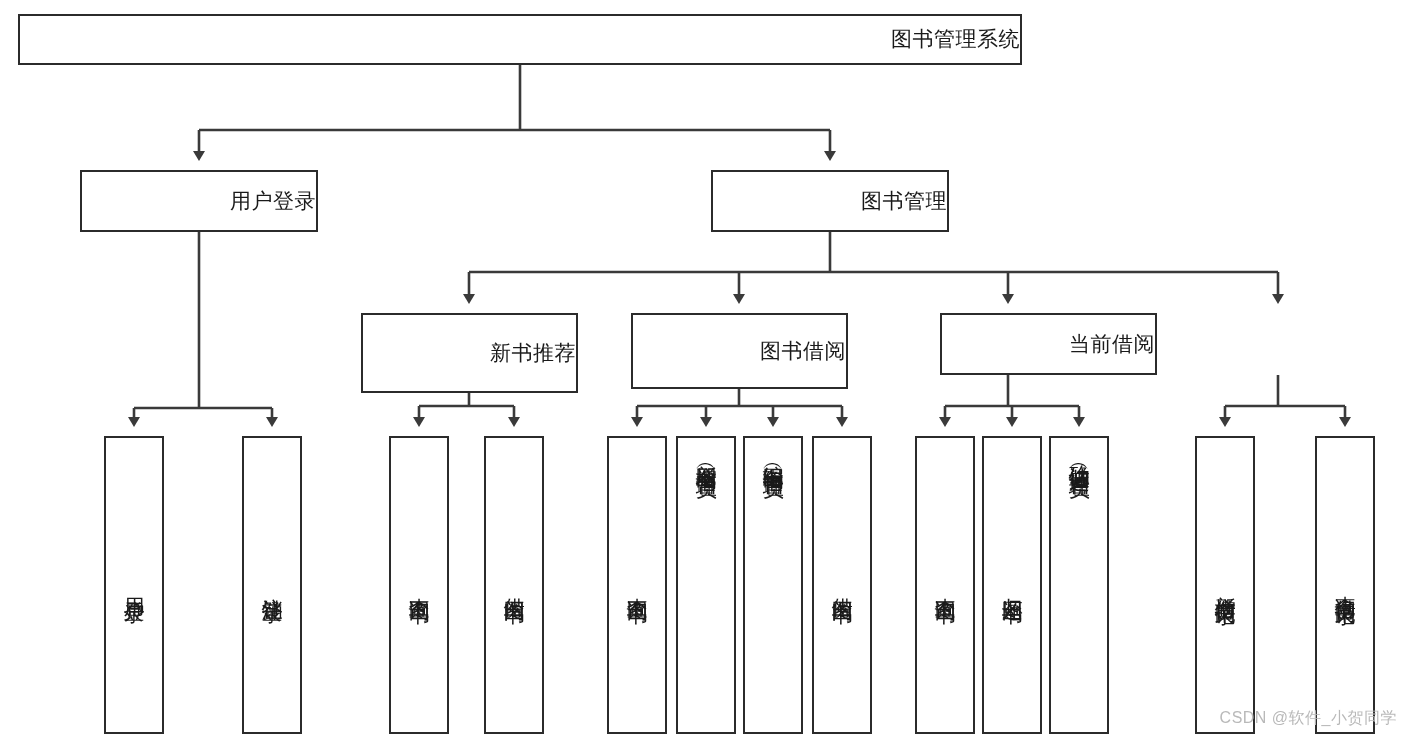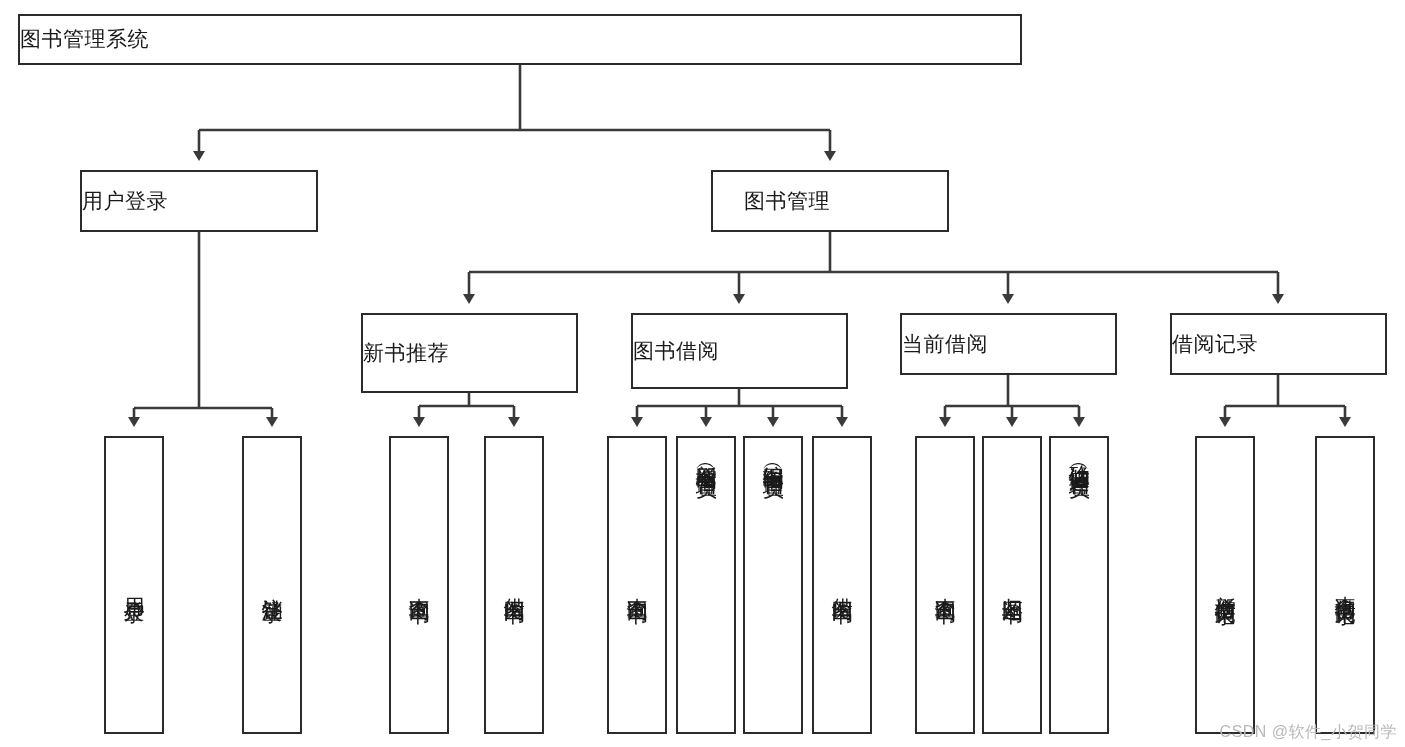--- a/index.html
+++ b/index.html
@@ -24,21 +24,21 @@
     left: 0; top: 0;
     width: 1405px; height: 747px;
     display: block;
   }
   .node-box {
     position: absolute;
     background: #ffffff;
     border: 2.5px solid #2b2b2b;
     display: flex;
     align-items: center;
-    justify-content: flex-start;
+    justify-content: flex-end;
     color: #1a1a1a;
   }
   .node-label {
     font-size: 21px;
     line-height: 1.25;
     letter-spacing: 0.5px;
     white-space: nowrap;
     color: #1a1a1a;
   }
   .node-box.horizontal .node-label {
@@ -58,21 +58,21 @@
     white-space: nowrap;
     text-align: left;
   }
   .node-box.vertical.centered {
     align-items: center;
     padding-top: 0;
   }
   #watermark {
     position: absolute;
     right: 8px;
-    bottom: 4px;
+    bottom: 18px;
     font-size: 16px;
     color: #b9b9b9;
     letter-spacing: 0.5px;
     user-select: none;
     white-space: nowrap;
   }
 </style>
 </head>
 <body>
 
@@ -141,27 +141,24 @@
   </div>
 
   <div class="node-box horizontal" style="left:361px; top:313px; width:217px; height:80px;">
     <span class="node-label">新书推荐</span>
   </div>
 
   <div class="node-box horizontal" style="left:631px; top:313px; width:217px; height:76px;">
     <span class="node-label">图书借阅</span>
   </div>
 
-  <div class="node-box horizontal" style="left:900px; top:313px; width:217px; height:62px;">
+  <div class="node-box horizontal" style="left:940px; top:313px; width:217px; height:62px;">
     <span class="node-label">当前借阅</span>
   </div>
 
-  <div class="node-box horizontal" style="left:1170px; top:313px; width:217px; height:62px;">
-    <span class="node-label">借阅记录</span>
-  </div>
 
   <div class="node-box vertical centered" style="left:104px; top:436px; width:60px; height:298px;">
     <span class="node-label">用户登录</span>
   </div>
 
   <div class="node-box vertical centered" style="left:242px; top:436px; width:60px; height:298px;">
     <span class="node-label">注销登录</span>
   </div>
 
   <div class="node-box vertical centered" style="left:389px; top:436px; width:60px; height:298px;">

